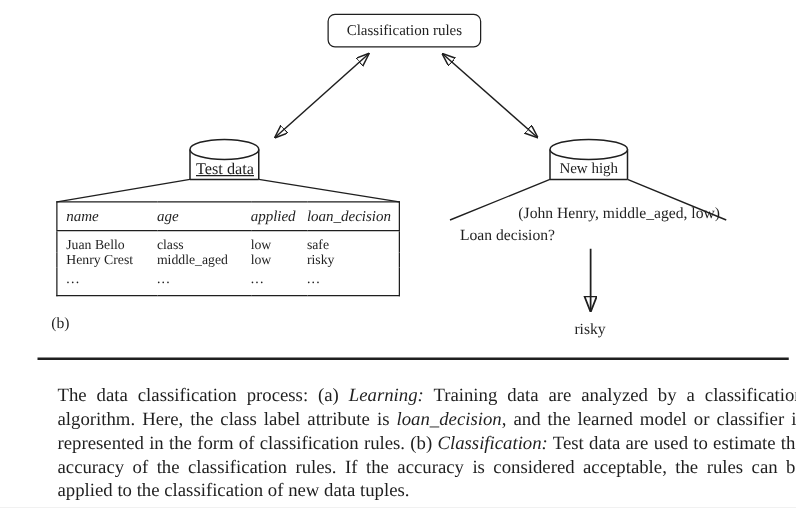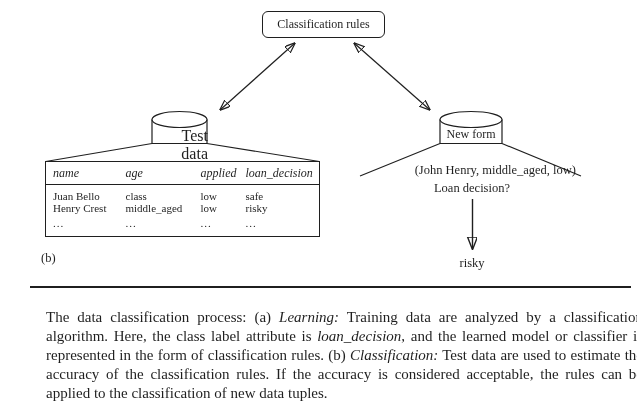--- a/index.html
+++ b/index.html
@@ -14,42 +14,42 @@
   .layer path { fill:none; }
   marker path { fill:var(--ink); stroke:none; }
 
   .abs { position:absolute; }
   .rules-box {
     left:262px; top:11px; width:121px; height:25px;
     border:1.4px solid var(--ink); border-radius:6px;
     display:flex; align-items:center; justify-content:center;
     font-size:12px;
   }
-  .lbl-test { left:152px; top:127px; width:56px; text-align:right; font-size:16px; }
+  .lbl-test { left:152px; top:127px; width:56px; text-align:center; font-size:13px;text-decoration:underline; }
   .lbl-new  { left:440px; top:127px; width:62px; text-align:center; font-size:12px; }
 
   .dtable {
     position:absolute; left:45px; top:161px; width:274px;
     border-collapse:collapse; table-layout:fixed;
     font-family:var(--serif); color:var(--ink);
     border:1.3px solid var(--ink);
   }
   .dtable th {
     font-style:italic; font-weight:normal; text-align:left;
     font-size:12px; height:22px; padding:0;
     border-bottom:1.6px solid var(--ink); vertical-align:middle;margin-left:14px;
   }
   .dtable td { padding:0; font-size:11px; line-height:12.2px; vertical-align:bottom; }
   .dtable .c1 { padding-left:7px; }
   .dtable tr.first td { padding-top:5px; }
   .dtable tr.dots td { padding-top:3px; padding-bottom:6px; letter-spacing:1px; }
 
   .panel-label { left:41px; top:251px; font-size:12.5px; }
   .tuple    { left:368px; top:163px; width:208px; text-align:right; font-size:12.5px; }
-  .question { left:368px; top:181px; width:208px; text-align:center; font-size:12.5px; }
+  .question { left:368px; top:181px; width:208px; text-align:left; font-size:12.5px; }
   .result   { left:368px; top:256px; width:208px; text-align:center; font-size:12.5px; }
 
   .rule-line { left:30px; top:286px; width:601px; height:1.8px; background:var(--ink); }
   .caption {
     position:absolute; left:30px; top:292px; width:597px; margin:16px;
     font-size:15px; line-height:19px; text-align:justify;
   }
   .caption .it { font-style:italic; }
 </style>
 </head>
@@ -75,21 +75,21 @@
     <ellipse cx="471" cy="119.5" rx="31" ry="8" stroke-width="1.2"></ellipse>
     <path d="M440,143.5 L360,176 M502,143.5 L581,176" stroke-width="1.1"></path>
 
     <line x1="472.5" y1="199" x2="472.5" y2="249" stroke-width="1.4" marker-end="url(#ah)"></line>
   </svg>
 
   <div class="abs rules-box">Classification rules</div>
 
   <div class="abs lbl-test">Test data</div>
 
-  <div class="abs lbl-new">New form</div>
+  <div class="abs lbl-new">New high</div>
 
   <table class="dtable">
     <colgroup>
       <col style="width:80px">
         <col style="width:75px">
         <col style="width:45px">
         <col style="width:74px">
     </colgroup>
     <thead>
       <tr>

